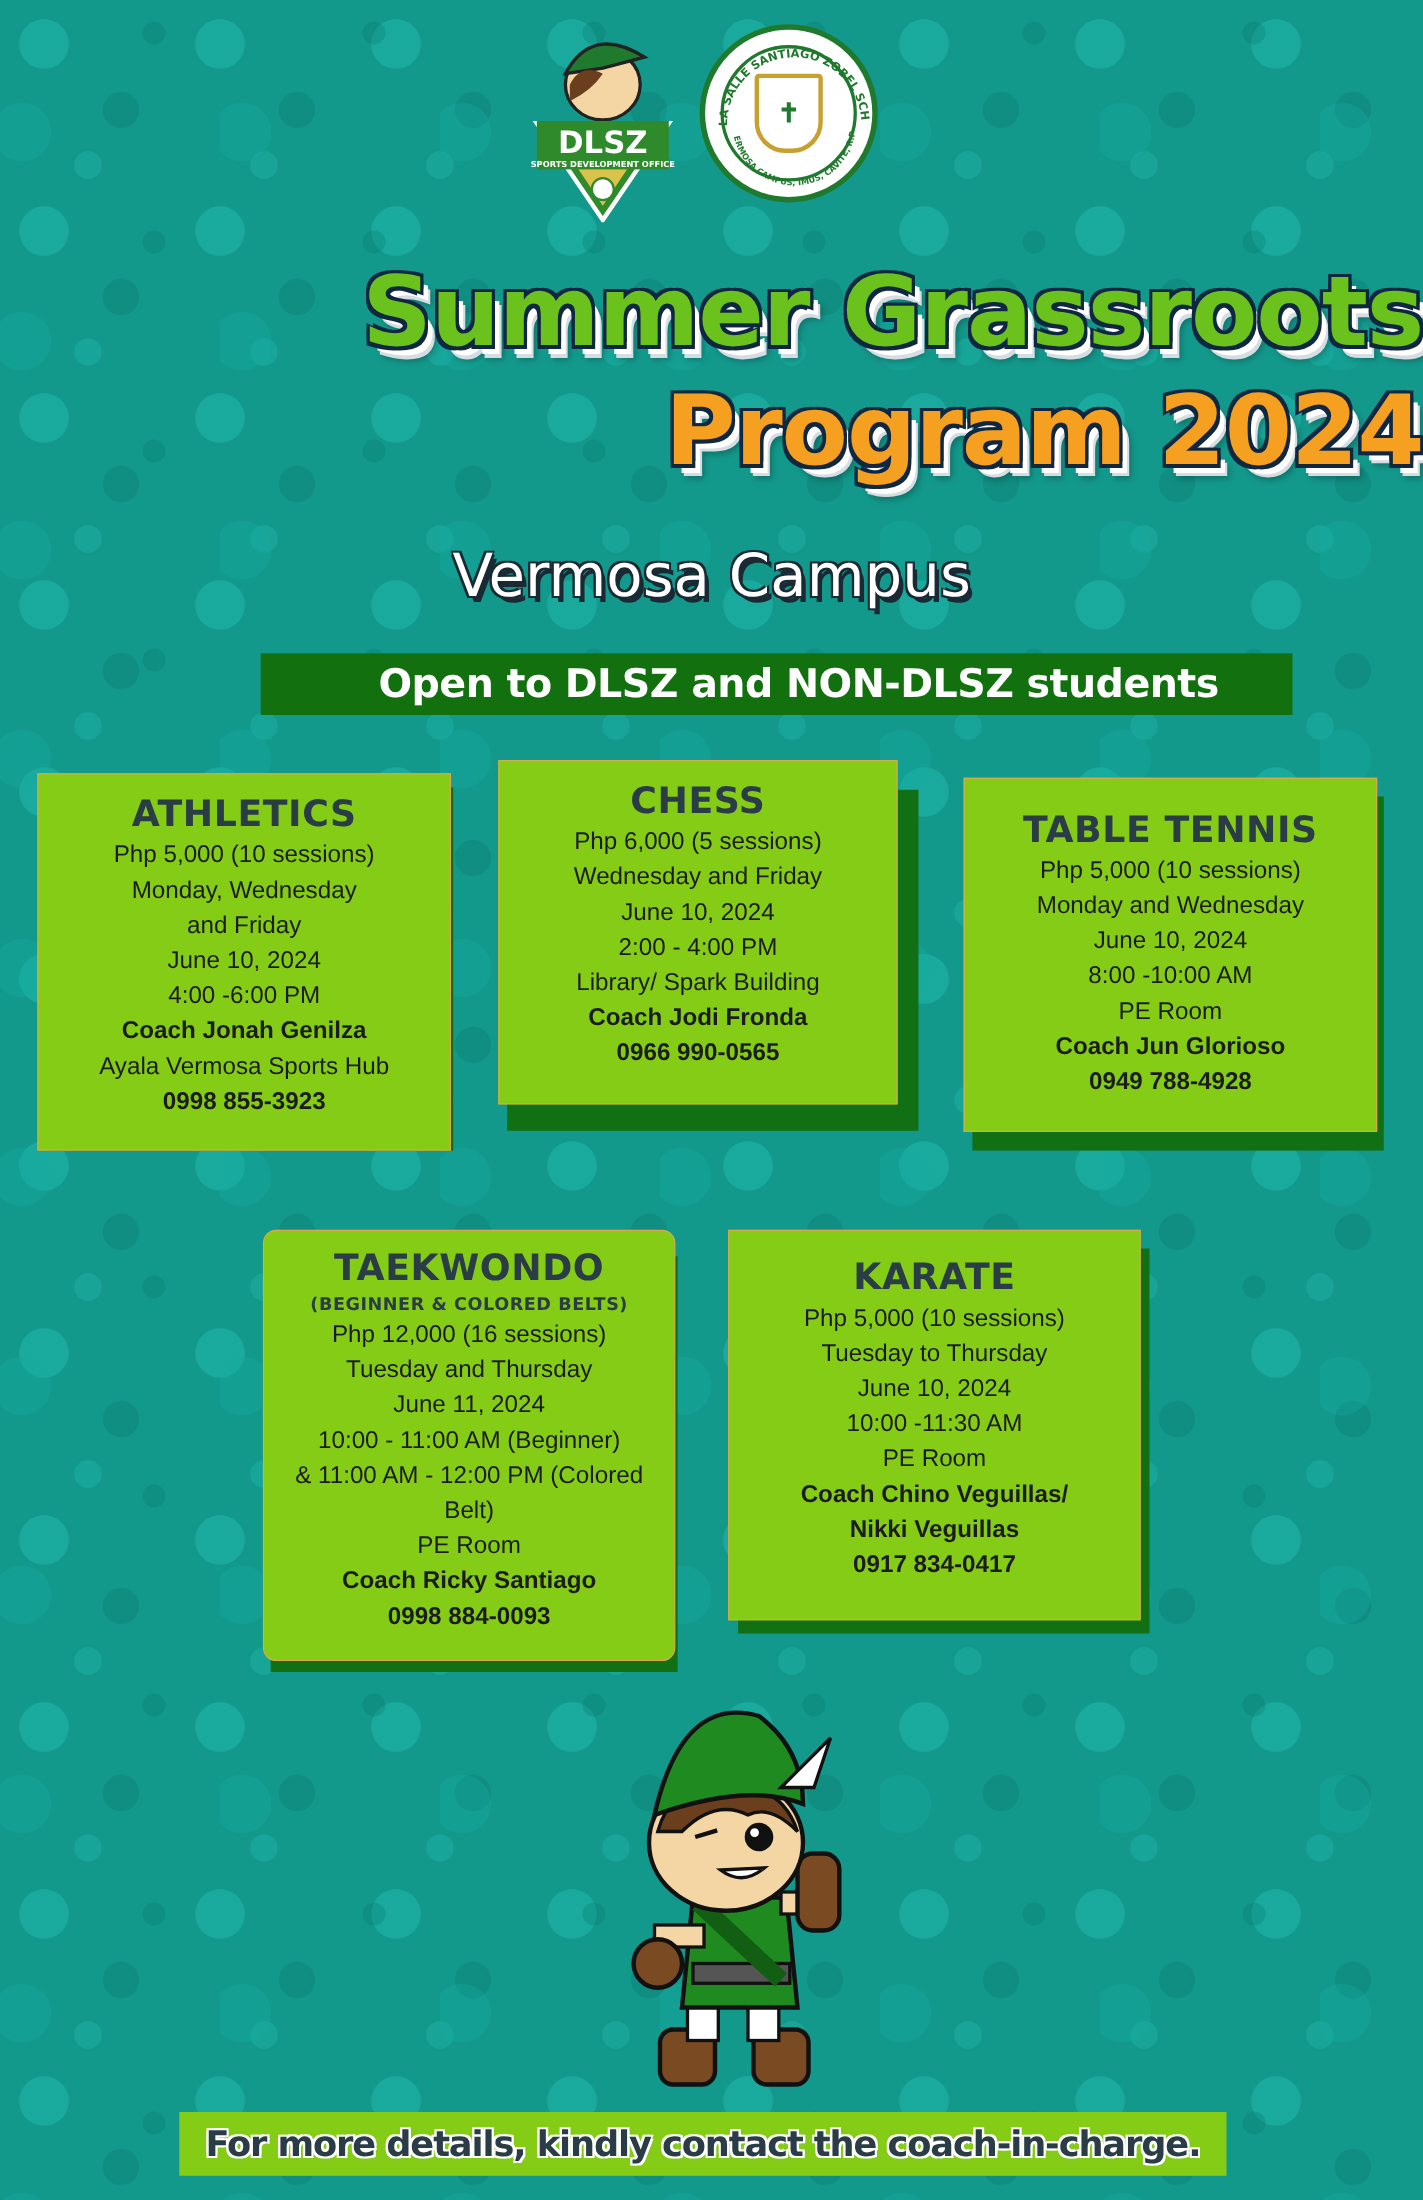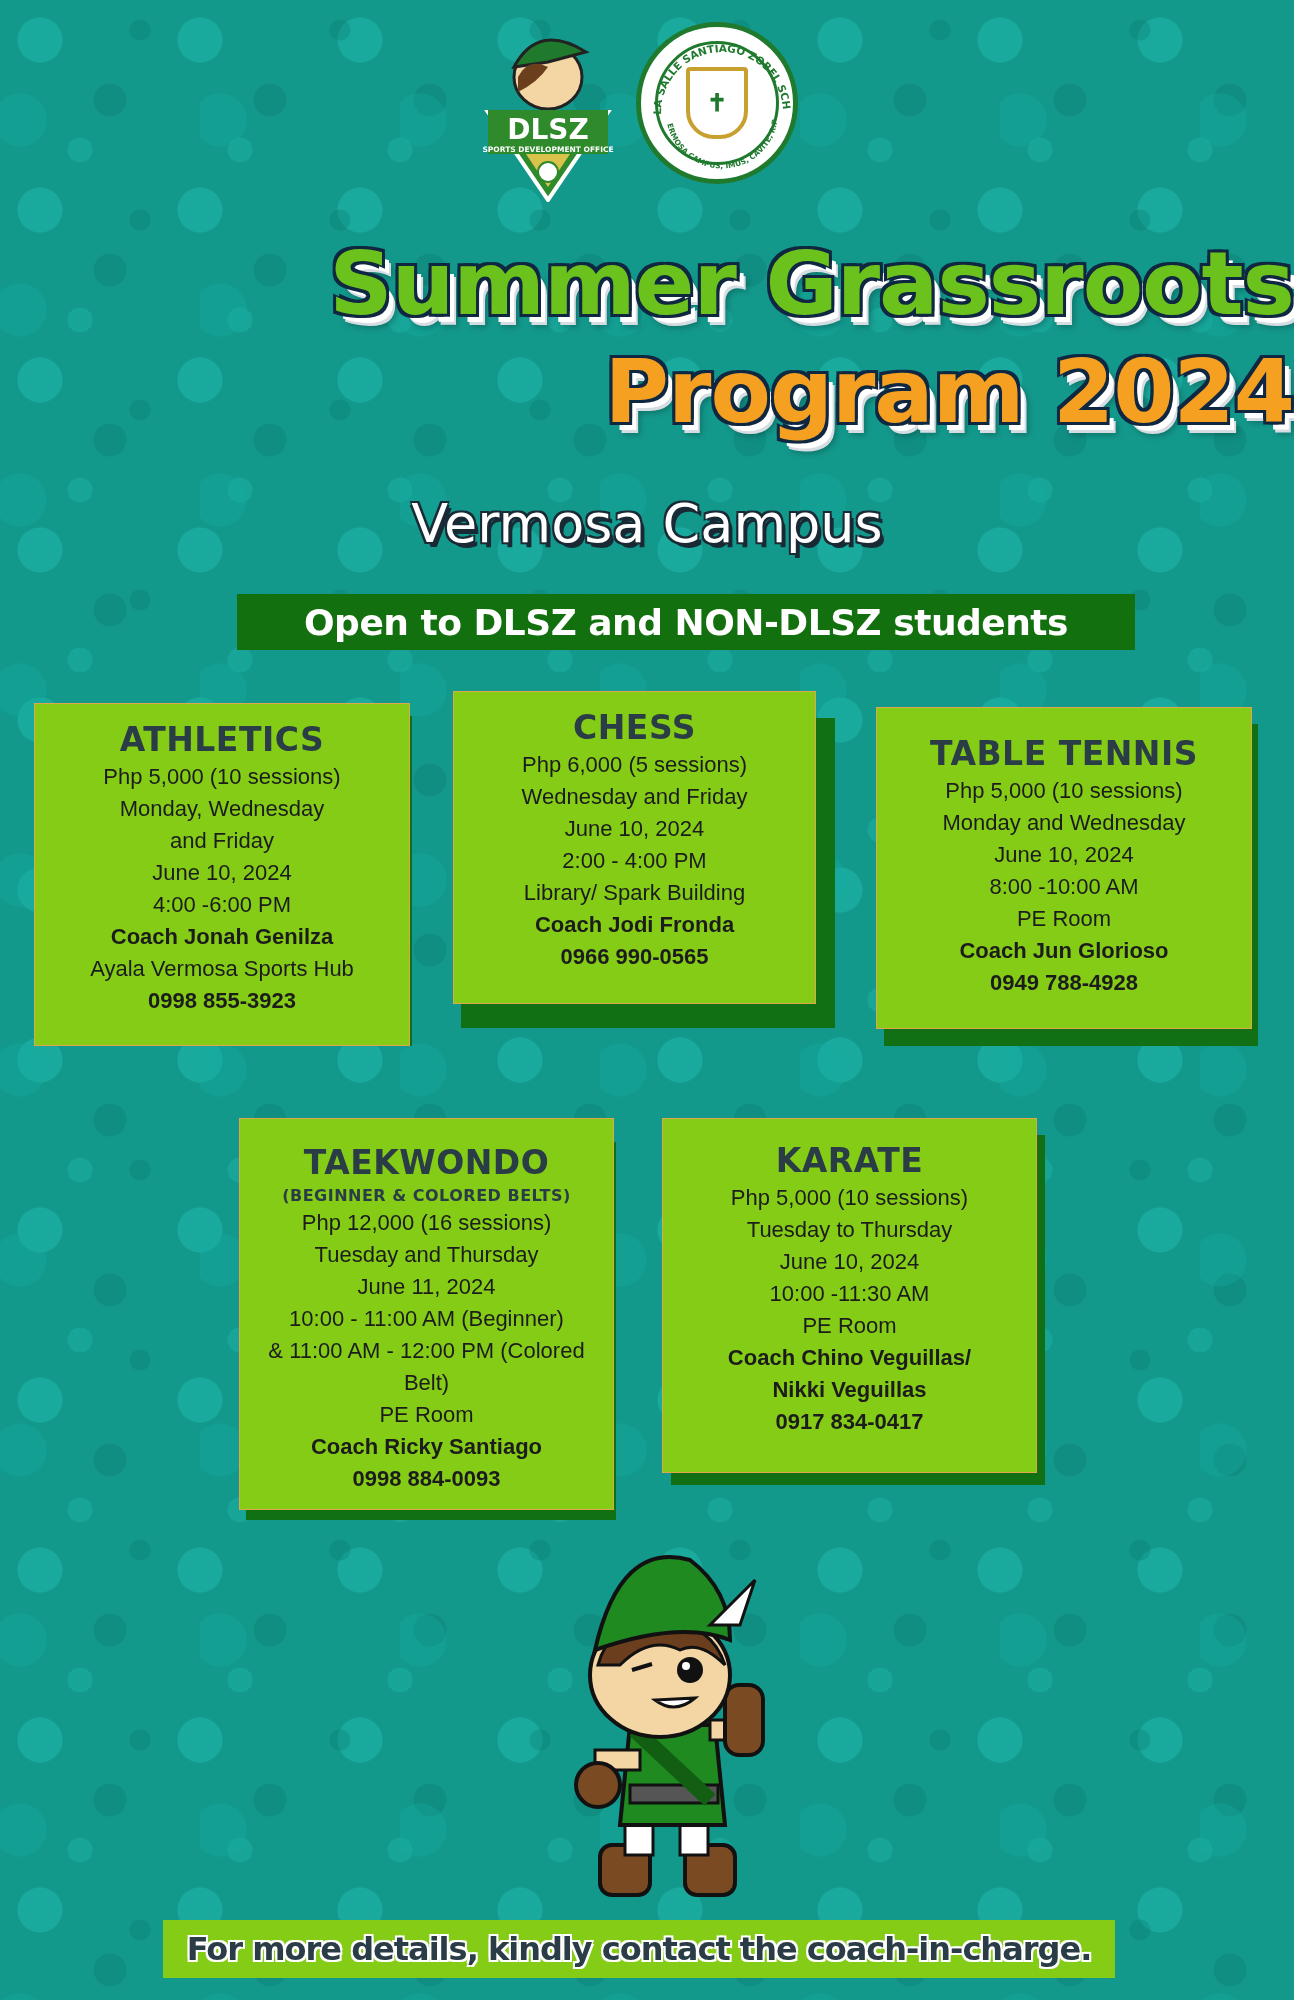--- a/index.html
+++ b/index.html
@@ -31,21 +31,21 @@
     text-shadow:0 0 0 #0f2740, 3px 3px 0 #0f2740,-3px -3px 0 #0f2740,3px -3px 0 #0f2740,-3px 3px 0 #0f2740,
     7px 8px 0 #fff,9px 11px 0 #d6dde2,11px 13px 6px rgba(0,0,0,.25);}
   .title-2{top:340px;font-size:88px;color:#f5a020;
     text-shadow:3px 3px 0 #0f2740,-3px -3px 0 #0f2740,3px -3px 0 #0f2740,-3px 3px 0 #0f2740,
     7px 8px 0 #fff,9px 11px 0 #d6dde2,11px 13px 6px rgba(0,0,0,.25);}
   .campus{top:492px;left:0;width:1294px;text-align:center;font-size:54px;font-weight:normal;color:#fff;
     font-family:"DejaVu Sans",sans-serif;
     text-shadow:2px 2px 0 #1a2a35,-2px -2px 0 #1a2a35,2px -2px 0 #1a2a35,-2px 2px 0 #1a2a35,4px 5px 0 #1a2a35;}
   .open-banner{left:237px;top:594px;width:898px;height:56px;background:#13700f;color:#fff;
     font-size:36px;font-weight:bold;display:flex;align-items:center;justify-content:center;
-    font-family:"DejaVu Sans",sans-serif;letter-spacing:-.5px;}
+    font-family:"DejaVu Sans",sans-serif;letter-spacing:-.5px;padding-left:40px;}
   .card-shadow{position:absolute;background:#127014;}
   .card{position:absolute;background:#84cc16;text-align:center;color:#1c1c1c;
     border:1px solid #e0a64c;box-sizing:border-box;}
   .card-title{font-family:"DejaVu Sans",sans-serif;font-weight:bold;color:#2a3c45;font-size:33px;letter-spacing:.5px;margin-bottom:2px;}
   .card-sub{font-family:"DejaVu Sans",sans-serif;font-weight:bold;color:#2a3c45;font-size:16px;letter-spacing:.5px;margin:4px 0 2px;}
   .line{font-size:22px;line-height:32px;}
   .bold{font-weight:bold;}
   
   .footer-banner{left:163px;top:1920px;width:952px;height:58px;background:#84cc16;display:flex;align-items:center;justify-content:center;
     font-family:"DejaVu Sans",sans-serif;font-weight:bold;font-size:32px;color:#2a3c45;letter-spacing:-1px;
@@ -122,21 +122,21 @@
   <div class="line">Php 5,000 (10 sessions)</div>
   <div class="line">Monday  and Wednesday</div>
   <div class="line">June 10, 2024</div>
   <div class="line">8:00 -10:00 AM</div>
   <div class="line">PE Room</div>
   <div class="line bold">Coach Jun Glorioso</div>
   <div class="line bold">0949 788-4928</div>
 </div>
 
 <div class="card-shadow" style="left:246px;top:1142px;width:370px;height:378px;"></div>
-<div class="card" style="left:239px;top:1118px;width:375px;height:392px;padding-top:24px;">
+<div class="card" style="left:239px;top:1118px;width:375px;height:392px;padding-top:14px;border-radius:12px;">
   <div class="card-title">TAEKWONDO</div>
   <div class="card-sub">(BEGINNER &amp; COLORED BELTS)</div>
   <div class="line">Php 12,000 (16 sessions)</div>
   <div class="line">Tuesday and Thursday</div>
   <div class="line">June 11, 2024</div>
   <div class="line">10:00 - 11:00 AM (Beginner)</div>
   <div class="line">&amp; 11:00 AM - 12:00 PM (Colored</div>
   <div class="line">Belt)</div>
   <div class="line">PE Room</div>
   <div class="line bold">Coach Ricky Santiago</div>

